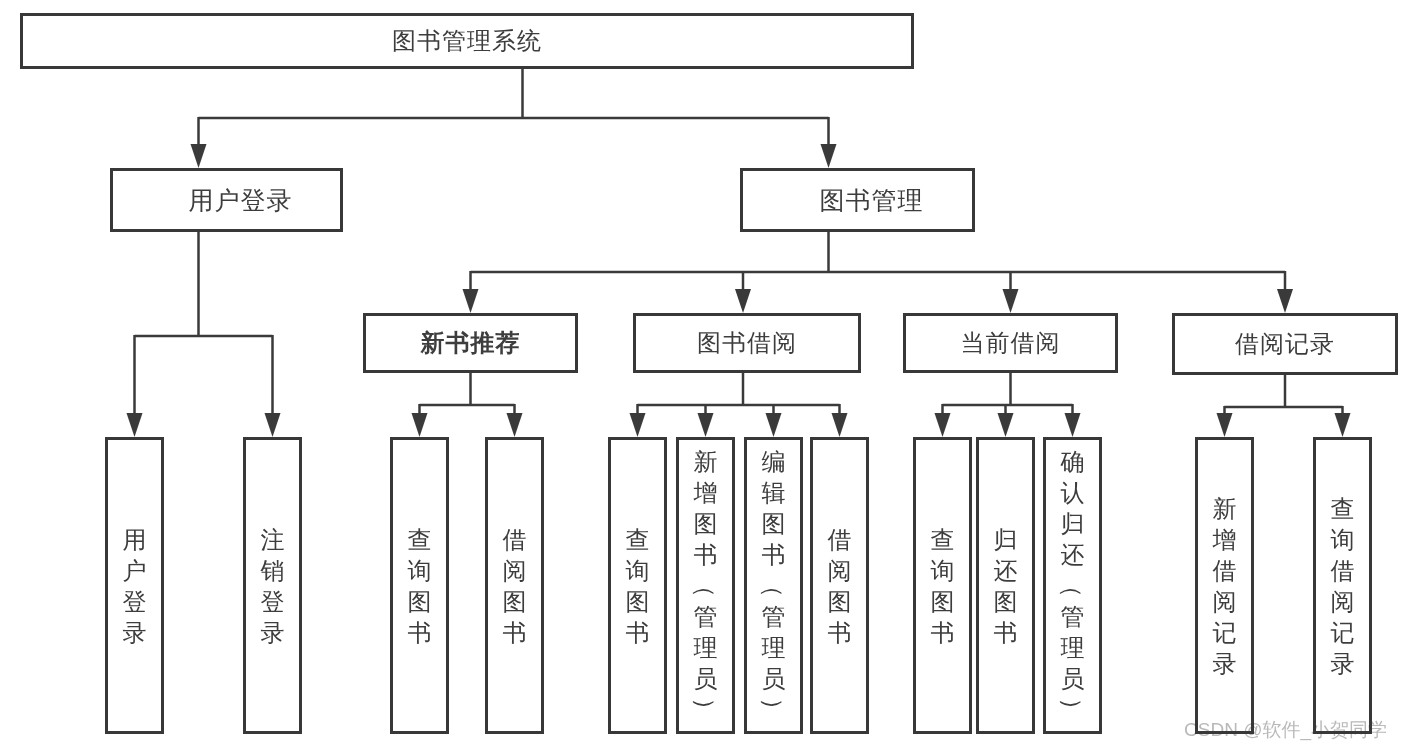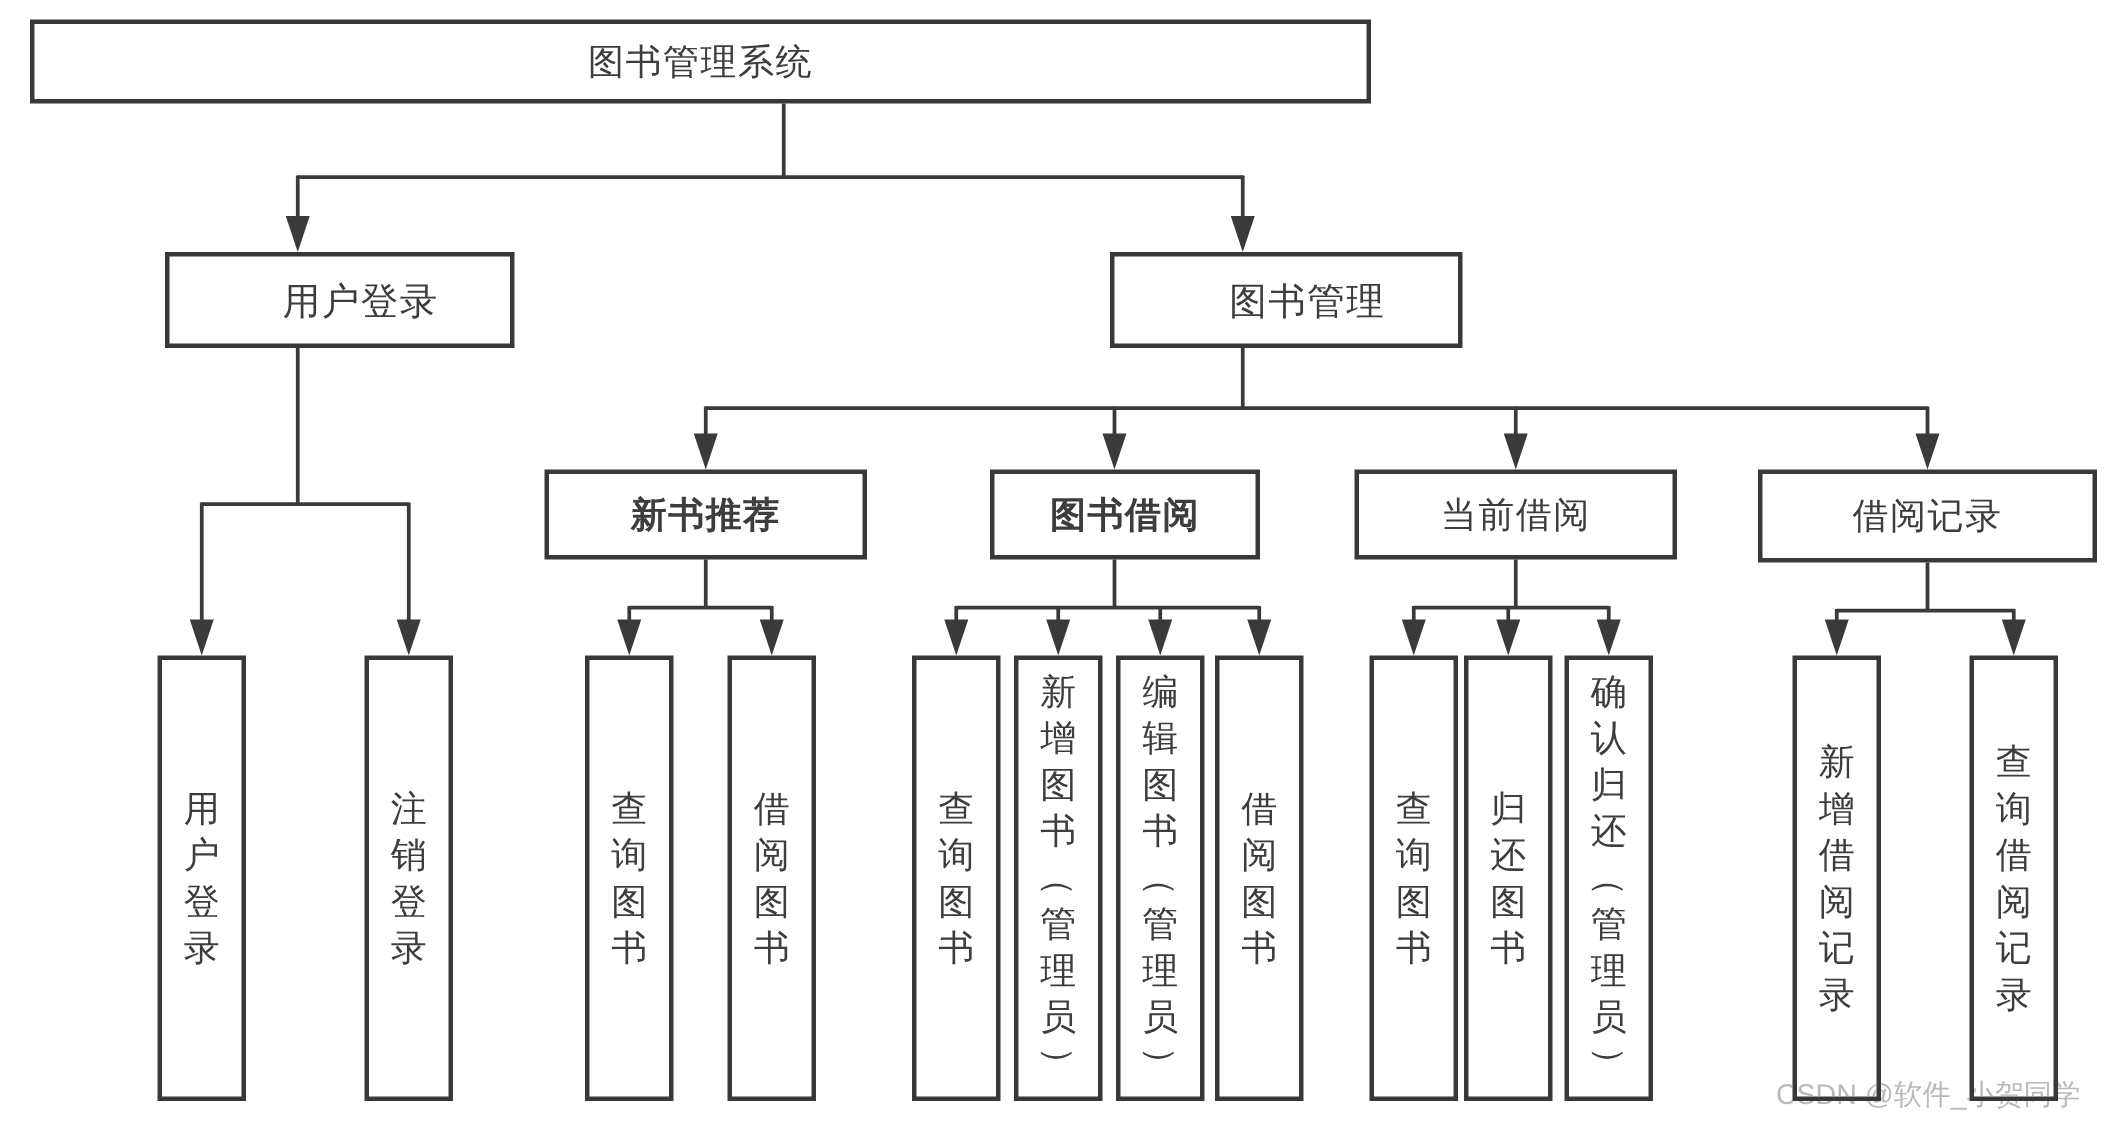--- a/index.html
+++ b/index.html
@@ -52,21 +52,21 @@
     z-index: 6;
     mix-blend-mode: darken;
     white-space: nowrap;
   }
 
   
   #n-root   { left: 20px;   top: 13px;  width: 894px; height: 56px; }
   #n-ulogin { left: 82px;   top: 168px; width: 233px;  height: 64px; }
   #n-bmgmt  { left: 712px;  top: 168px; width: 235px;  height: 64px; }
   #n-nbr    { left: 363px;  top: 313px; width: 215px;  height: 60px; font-weight: bold; }
-  #n-bb     { left: 660px;  top: 313px; width: 180px;  height: 60px; font-weight: bold; }
+  #n-bb     { left: 633px;  top: 313px; width: 228px;  height: 60px; }
   #n-cb     { left: 903px;  top: 313px; width: 215px;  height: 60px; font-family: Liberation Mono, monospace; }
   #n-br     { left: 1172px; top: 313px; width: 226px;  height: 62px; }
 
   .leaf { top: 437px; width: 59px; height: 297px; }
   #l-ulogin  { left: 105px; }
   #l-logout  { left: 243px; }
   #l-nbr-q   { left: 390px; }
   #l-nbr-b   { left: 485px; }
   #l-bb-q    { left: 608px; }
   #l-bb-add  { left: 676px; }

